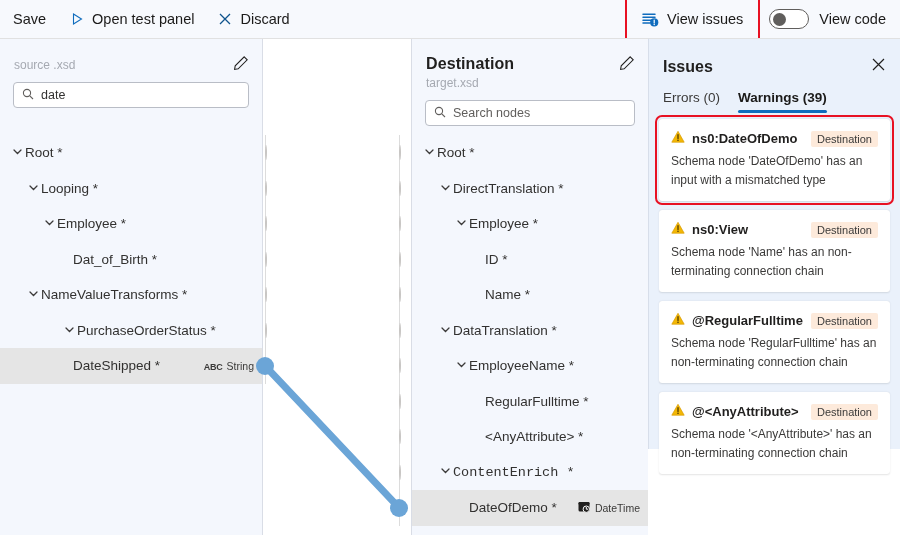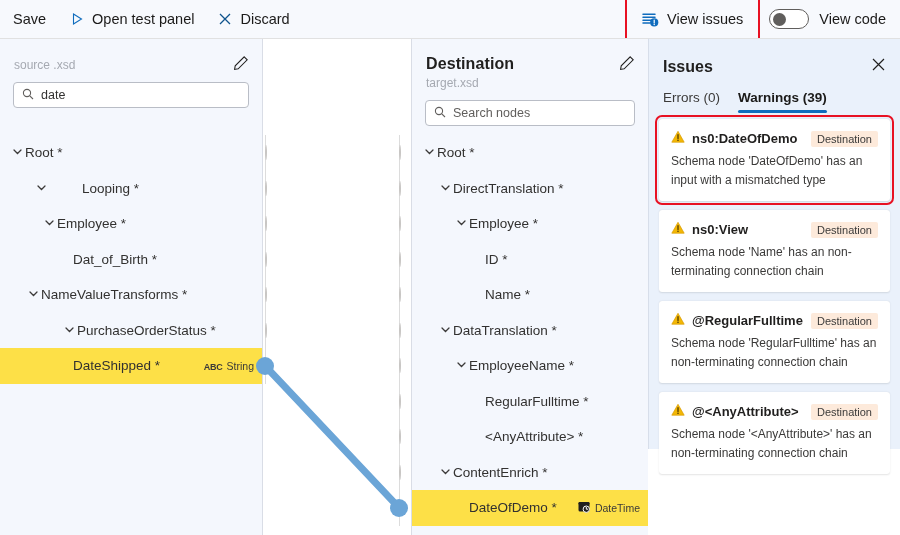--- a/index.html
+++ b/index.html
@@ -64,21 +64,21 @@
     background: transparent; width: 100%; font-family: "Liberation Sans", sans-serif;
   }
   .searchbox input::placeholder { color: #605e5c; }
 
   
   .tree { position: absolute; left: 0; top: 96px; width: 100%; }
   .row {
     height: 35.5px; display: flex; align-items: center; position: relative;
     font-size: 13.5px; color: #323130; cursor: pointer; padding-right: 8px;
   }
-  .row.sel { background: #fde047; }
+  .row.sel { background: #e5e5e5; }
   .chev { width: 13px; display: inline-block; flex: none; color: #3b3a39; }
   .row .lbl { white-space: nowrap; }
   .badge-type {
     margin-left: auto; display: flex; align-items: center; gap: 4px;
     font-size: 10.5px; color: #3b3a39; white-space: nowrap;
   }
   .abc { font-weight: bold; font-size: 9px; letter-spacing: -.2px; }
 
   
   .conns { position: absolute; top: 96px; width: 1px; }
@@ -203,21 +203,21 @@
         </span>
         <input placeholder="Search nodes" value="date" style="">
       </div>
       <div class="tree" id="src-tree">
           <div class="row" style="padding-left: 12px;">
             <span class="chev"><svg width="11" height="11" viewBox="0 0 11 11">
                 <path d="M2 4 L5.5 7.5 L9 4" stroke="#3b3a39" stroke-width="1.25" fill="none" stroke-linecap="round"></path>
               </svg></span>
             <span class="lbl">Root *</span>
           </div>
-          <div class="row" style="padding-left: 36px; gap: 33px;">
+          <div class="row" style="padding-left: 28px;">
             <span class="chev"><svg width="11" height="11" viewBox="0 0 11 11">
                 <path d="M2 4 L5.5 7.5 L9 4" stroke="#3b3a39" stroke-width="1.25" fill="none" stroke-linecap="round"></path>
               </svg></span>
             <span class="lbl">Looping *</span>
           </div>
           <div class="row" style="padding-left: 44px;">
             <span class="chev"><svg width="11" height="11" viewBox="0 0 11 11">
                 <path d="M2 4 L5.5 7.5 L9 4" stroke="#3b3a39" stroke-width="1.25" fill="none" stroke-linecap="round"></path>
               </svg></span>
             <span class="lbl">Employee *</span>
@@ -375,21 +375,21 @@
             <span class="lbl">EmployeeName *</span>
           </div>
           <div class="row" style="padding-left: 60px;">
             <span class="chev"></span>
             <span class="lbl">RegularFulltime *</span>
           </div>
           <div class="row" style="padding-left: 60px;">
             <span class="chev"></span>
             <span class="lbl">&lt;AnyAttribute&gt; *</span>
           </div>
-          <div class="row" style="padding-left: 28px;">
+          <div class="row" style="padding-left: 28px; font-family: Liberation Mono, monospace;">
             <span class="chev"><svg width="11" height="11" viewBox="0 0 11 11">
                 <path d="M2 4 L5.5 7.5 L9 4" stroke="#3b3a39" stroke-width="1.25" fill="none" stroke-linecap="round"></path>
               </svg></span>
             <span class="lbl">ContentEnrich *</span>
           </div>
           <div class="row sel" style="padding-left: 44px;">
             <span class="chev"></span>
             <span class="lbl">DateOfDemo *</span>
             <span class="badge-type">
               <span><svg width="13" height="12" viewBox="0 0 13 12">

